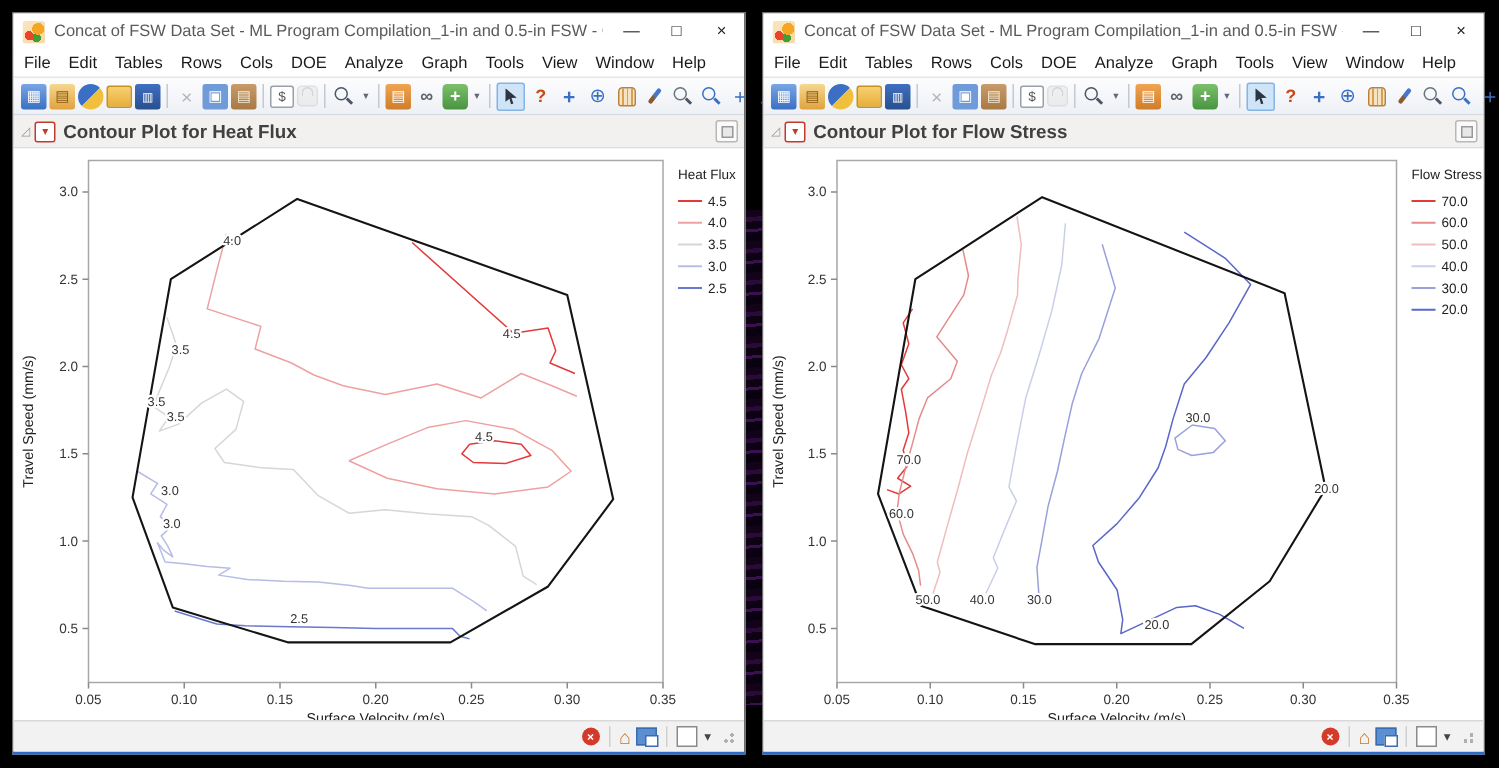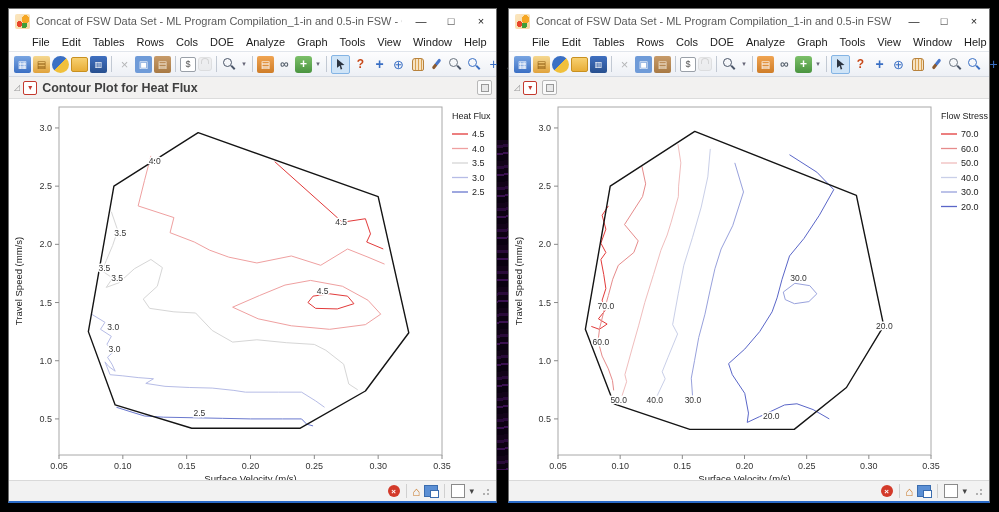--- a/index.html
+++ b/index.html
@@ -14,21 +14,21 @@
   .jmp-logo{width:15px;height:15px;margin-right:6px;position:relative;flex:none;border-radius:2px;
     background:radial-gradient(circle at 30% 65%,#e8452a 0 3px,transparent 3px),
                radial-gradient(circle at 70% 35%,#f5a623 0 4px,transparent 4px),
                radial-gradient(circle at 62% 75%,#3f9e3a 0 3px,transparent 3px),
                linear-gradient(135deg,#fbe6c0,#f6d8a0);}
   .title-text{font-size:11px;color:#5a5a5a;white-space:nowrap;overflow:hidden;flex:1;}
   .winbtns{display:flex;flex:none;margin-left:4px;}
   .winbtn{width:30px;height:24px;display:flex;align-items:center;justify-content:center;
     font-size:11px;color:#222;}
   
-  .menubar{height:18px;display:flex;align-items:center;padding-left:17px;background:#fff;flex:none;}
+  .menubar{height:18px;display:flex;align-items:center;padding-left:1px;background:#fff;flex:none;}
   .menu-item{font-size:11px;color:#1a1a1a;padding:0 6px;white-space:nowrap;}
   
   .toolbar{height:24px;display:flex;align-items:center;padding-left:4px;flex:none;
     background:linear-gradient(#fdfdfe,#edf0f5);border-top:1px solid #e2e6ec;border-bottom:1px solid #d5dae2;}
   .tb-sep{width:1px;height:16px;background:#c2c9d3;margin:0 3px;flex:none;}
   .tb{width:17px;height:17px;margin:0 1px;display:flex;align-items:center;justify-content:center;
     font-size:10px;border-radius:2px;flex:none;position:relative;color:#333;}
   .tb.dis{filter:grayscale(1);opacity:.45;}
   .tb[data-name="new-data-table-icon"]{background:linear-gradient(#79a5e2,#3a6fc4);color:#fff;}
   .tb[data-name="new-data-table-icon"]::before{content:"▦";}
@@ -305,20 +305,21 @@
         <span class="tb" data-name="crosshair-tool-icon"></span>
         <span class="tb" data-name="hand-tool-icon"></span>
         <span class="tb" data-name="brush-tool-icon"></span>
         <span class="tb mag" data-name="lasso-tool-icon"></span>
         <span class="tb mag" data-name="magnifier-tool-icon"></span>
         <span class="tb" data-name="plus-tool-icon"></span>
       </div>
     <div class="report-header" data-name="report-header">
       <span class="disclosure" data-name="collapse-triangle-icon">◿</span>
       <span class="red-menu-btn" data-name="report-menu-button"></span>
+      <span class="report-title" data-name="report-title">Contour Plot for Flow Stress</span>
       <span class="pin-btn" data-name="report-pin-icon"></span>
     </div>
     <div class="plot-area" data-name="plot-area">
       <svg data-name="contour-plot-flow-stress" width="480" height="387">
           <rect x="49" y="8" width="373" height="348" fill="#fff" stroke="#a8a8a8" stroke-width="1" data-name="plot-frame"></rect>
           <line x1="49" y1="356" x2="49" y2="360" stroke="#8a8a8a" data-name="x-tick"></line>
           <text x="49" y="370" text-anchor="middle" font-size="9px" fill="#333" data-name="x-tick-label">0.05</text>
           <line x1="111.16666666666667" y1="356" x2="111.16666666666667" y2="360" stroke="#8a8a8a" data-name="x-tick"></line>
           <text x="111.16666666666667" y="370" text-anchor="middle" font-size="9px" fill="#333" data-name="x-tick-label">0.10</text>
           <line x1="173.33333333333331" y1="356" x2="173.33333333333331" y2="360" stroke="#8a8a8a" data-name="x-tick"></line>

